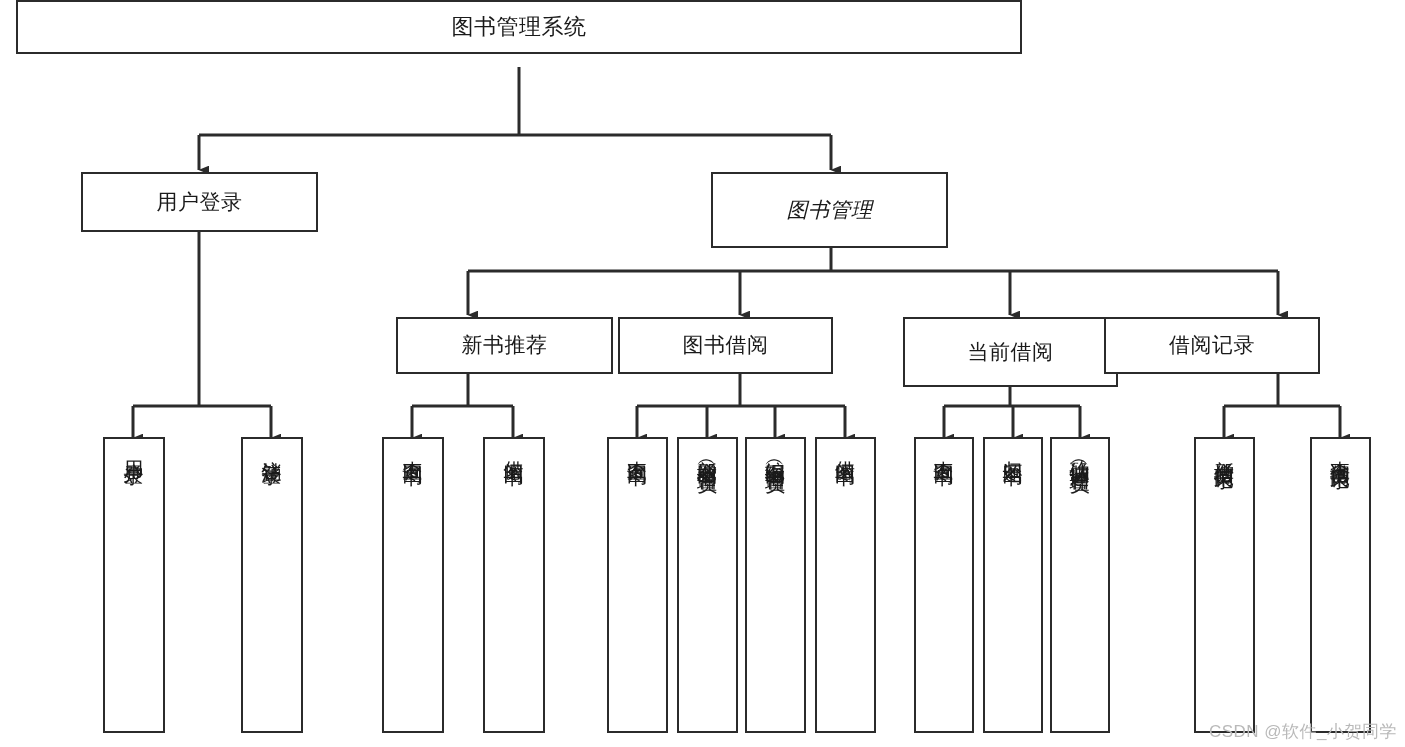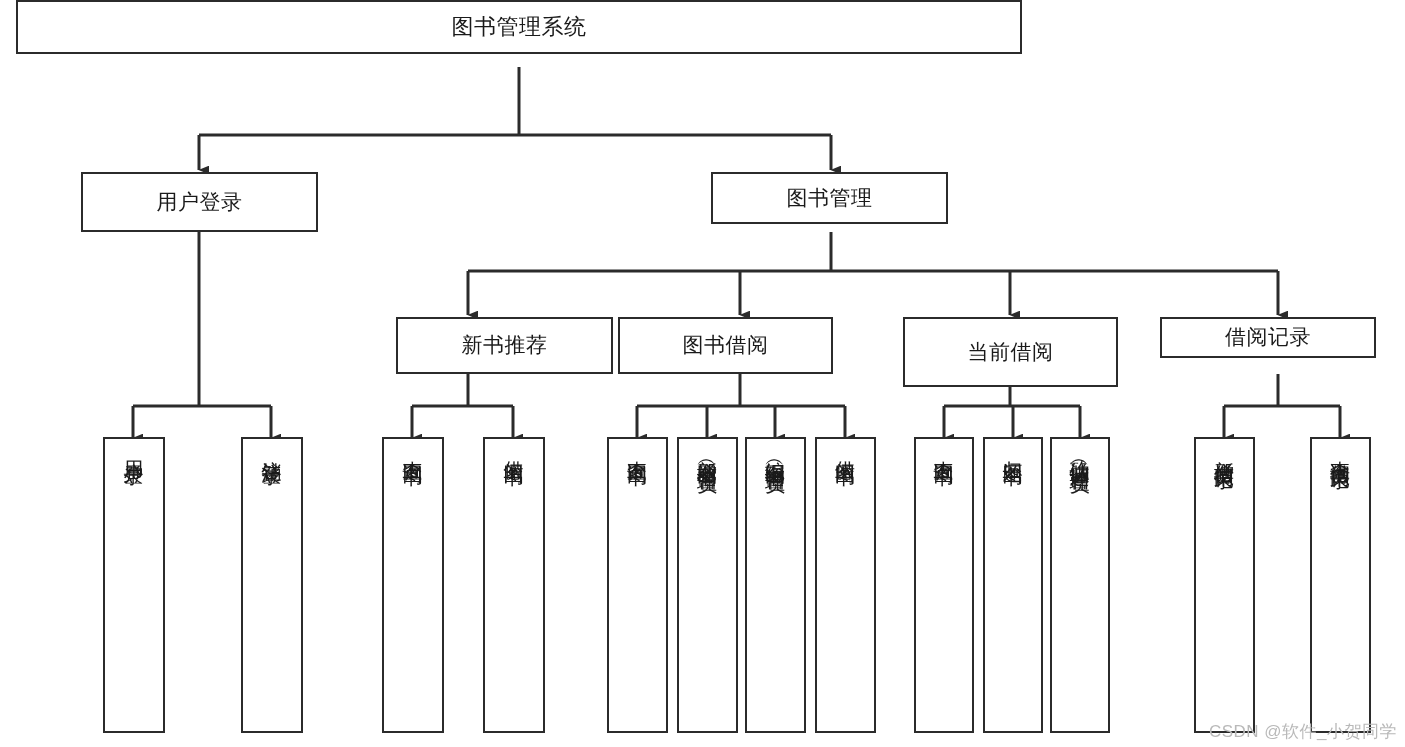--- a/index.html
+++ b/index.html
@@ -130,34 +130,34 @@
     </g>
   </svg>
 
   <div class="node h root" style="left:16px; top:0; width:1006px; height:54px;">
     <span class="lbl">图书管理系统</span>
   </div>
 
   <div class="node h" style="left:81px; top:172px; width:237px; height:60px;">
     <span class="lbl">用户登录</span>
   </div>
-  <div class="node h" style="left:711px; top:172px; width:237px; height:52px;">
+  <div class="node h" style="left:711px; top:172px; width:237px; height:76px;font-style:italic;">
     <span class="lbl">图书管理</span>
   </div>
 
   <div class="node h" style="left:361px; top:317px; width:217px; height:57px;margin-left:35px;">
     <span class="lbl">新书推荐</span>
   </div>
   <div class="node h" style="left:618px; top:317px; width:215px; height:57px;">
     <span class="lbl">图书借阅</span>
   </div>
   <div class="node h" style="left:903px; top:317px; width:215px; height:70px;">
     <span class="lbl">当前借阅</span>
   </div>
-  <div class="node h" style="left:1160px; top:317px; width:216px; height:41px;">
+  <div class="node h" style="left:1104px; top:317px; width:216px; height:57px;">
     <span class="lbl">借阅记录</span>
   </div>
 
   <div class="node v" style="left:103px; top:437px; width:62px; height:296px;">
     <span class="lbl">用户登录</span>
   </div>
   <div class="node v" style="left:241px; top:437px; width:62px; height:296px;">
     <span class="lbl">注销登录</span>
   </div>
 

